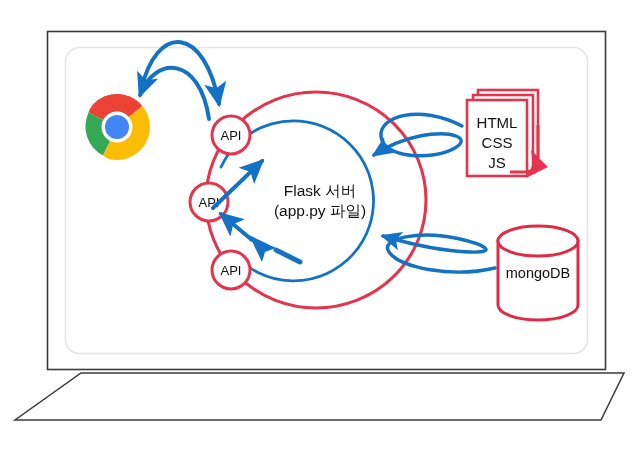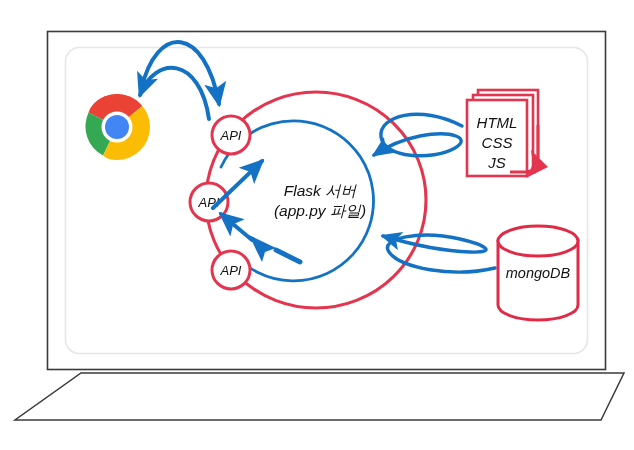--- a/index.html
+++ b/index.html
@@ -1,20 +1,20 @@
 <!DOCTYPE html>
 <html><head>
 <meta charset="utf-8">
 <style>
   html,body{margin:0;padding:0;background:#ffffff;}
   body{
     width:634px;height:450px;overflow:hidden;
     font-family:"Liberation Sans","DejaVu Sans",sans-serif;
   }
-  #stage{position:relative;width:634px;height:450px;font-style:italic;}
+  #stage{position:relative;width:634px;height:450px;}
   #stage svg{position:absolute;left:0;top:0;}
   .svg-text{font-family:"Liberation Sans","DejaVu Sans",sans-serif;fill:#111111;}
 </style>
 </head>
 <body>
 
 <div id="stage">
   <svg width="634" height="450" viewBox="0 0 634 450">
     <defs>
 

